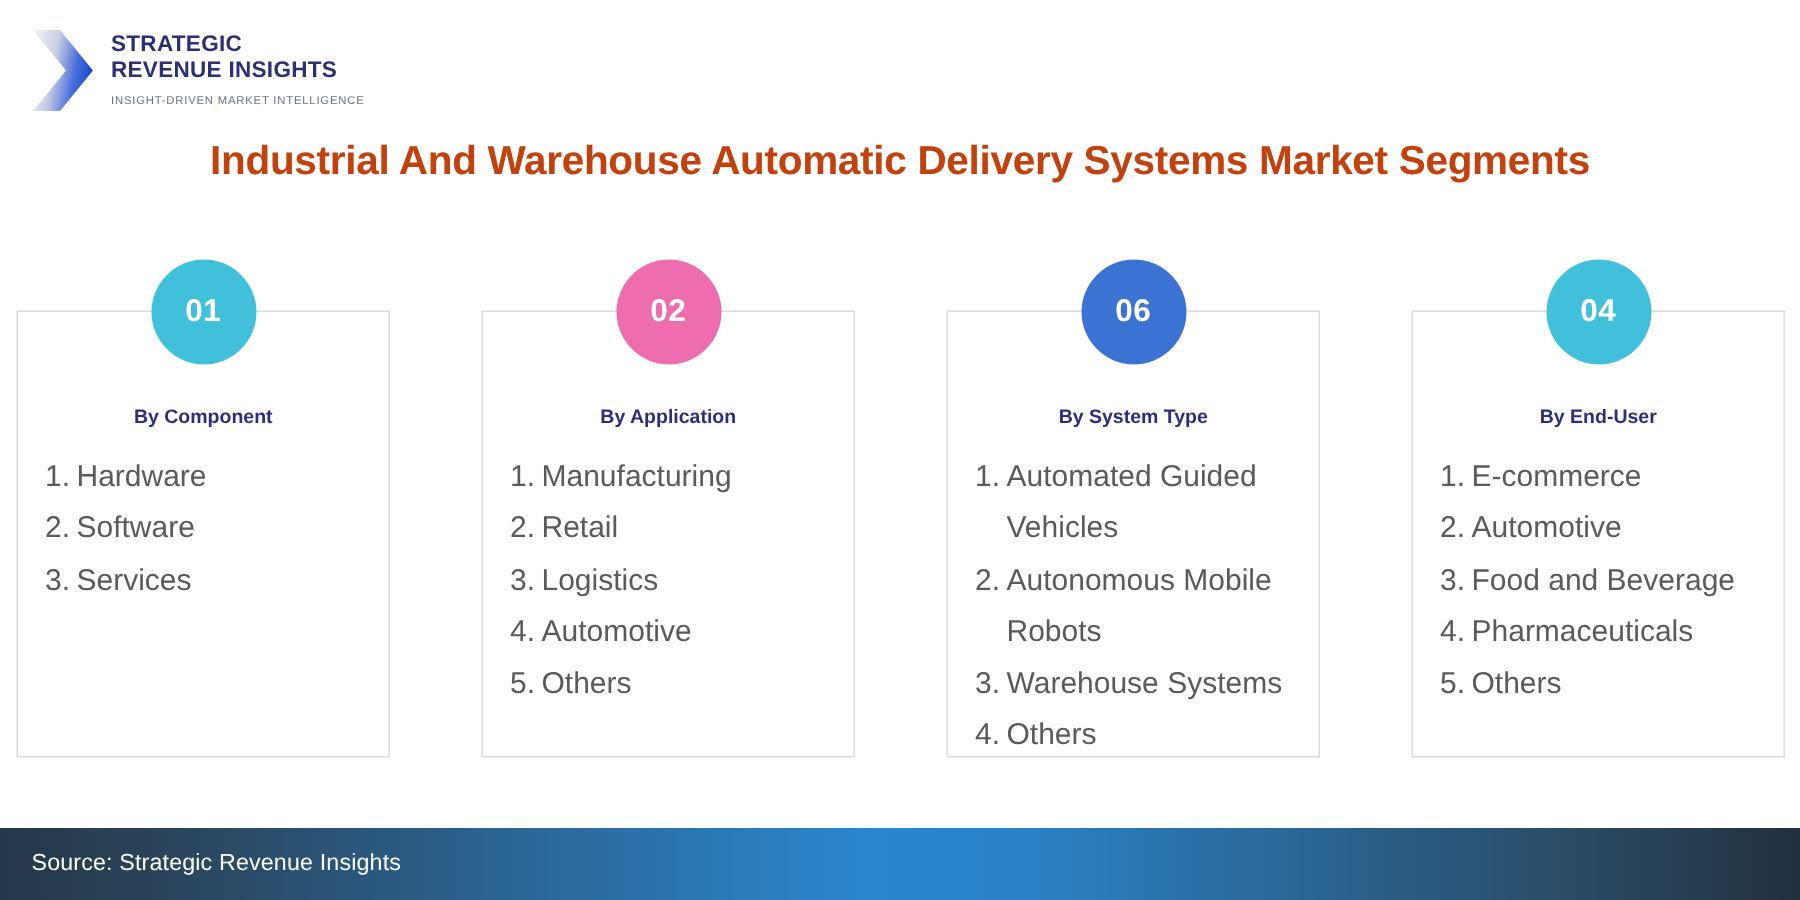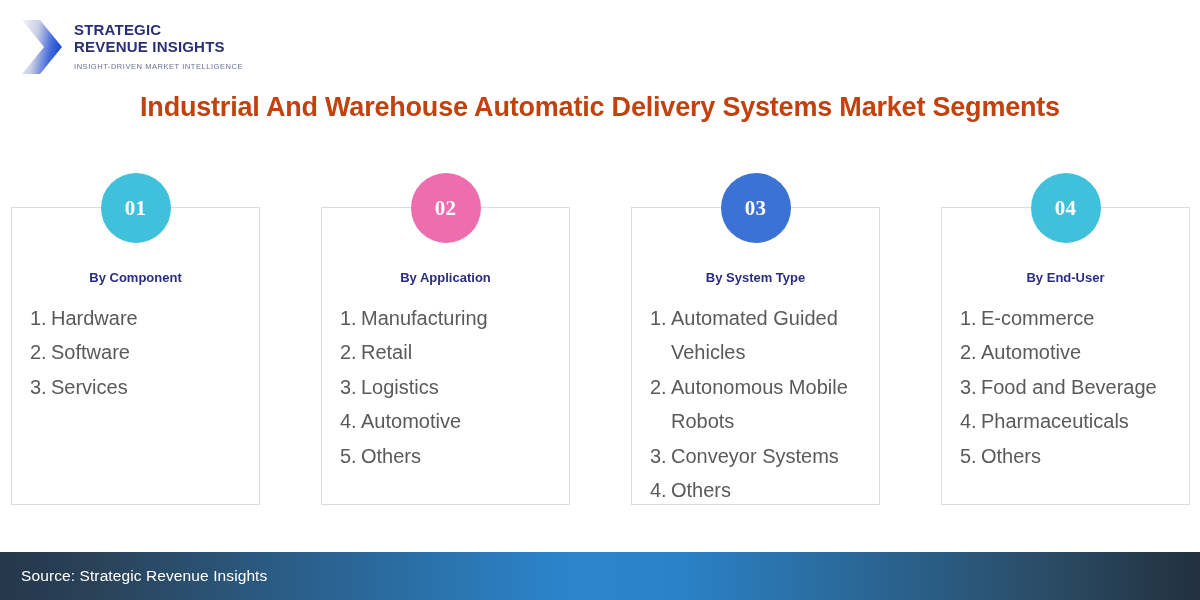--- a/index.html
+++ b/index.html
@@ -47,21 +47,20 @@
     border:1px solid #dcdcdc;
     background:#fff;
   }
   .badge {
     position:absolute; top:-35px; left:50%;
     transform:translateX(-50%);
     width:70px; height:70px; border-radius:50%;
     display:flex; align-items:center; justify-content:center;
     color:#ffffff; font-size:21px; font-weight:bold;
     letter-spacing:0.3px;
-    font-family:Liberation Serif, serif;
   }
   .card-title {
     position:absolute; top:62px; left:0; width:100%;
     text-align:center;
     font-size:13px; font-weight:bold; color:#2b2d7f;
   }
   .card-list {
     position:absolute; top:93px; left:18px; right:10px;
     list-style:none;
   }
@@ -125,26 +124,26 @@
       <ul class="card-list">
         <li><span class="li-num">1.</span><span>Manufacturing</span></li>
         <li><span class="li-num">2.</span><span>Retail</span></li>
         <li><span class="li-num">3.</span><span>Logistics</span></li>
         <li><span class="li-num">4.</span><span>Automotive</span></li>
         <li><span class="li-num">5.</span><span>Others</span></li>
       </ul>
     </div>
 
     <div class="card">
-      <div class="badge" style="background: rgb(59, 114, 212);">03</div>
+      <div class="badge" style="background: rgb(59, 114, 212);">06</div>
       <div class="card-title">By System Type</div>
       <ul class="card-list">
         <li><span class="li-num">1.</span><span>Automated Guided Vehicles</span></li>
         <li><span class="li-num">2.</span><span>Autonomous Mobile Robots</span></li>
-        <li><span class="li-num">3.</span><span>Conveyor Systems</span></li>
+        <li><span class="li-num">3.</span><span>Warehouse Systems</span></li>
         <li><span class="li-num">4.</span><span>Others</span></li>
       </ul>
     </div>
 
     <div class="card">
       <div class="badge" style="background: rgb(65, 192, 219);">04</div>
       <div class="card-title">By End-User</div>
       <ul class="card-list">
         <li><span class="li-num">1.</span><span>E-commerce</span></li>
         <li><span class="li-num">2.</span><span>Automotive</span></li>

